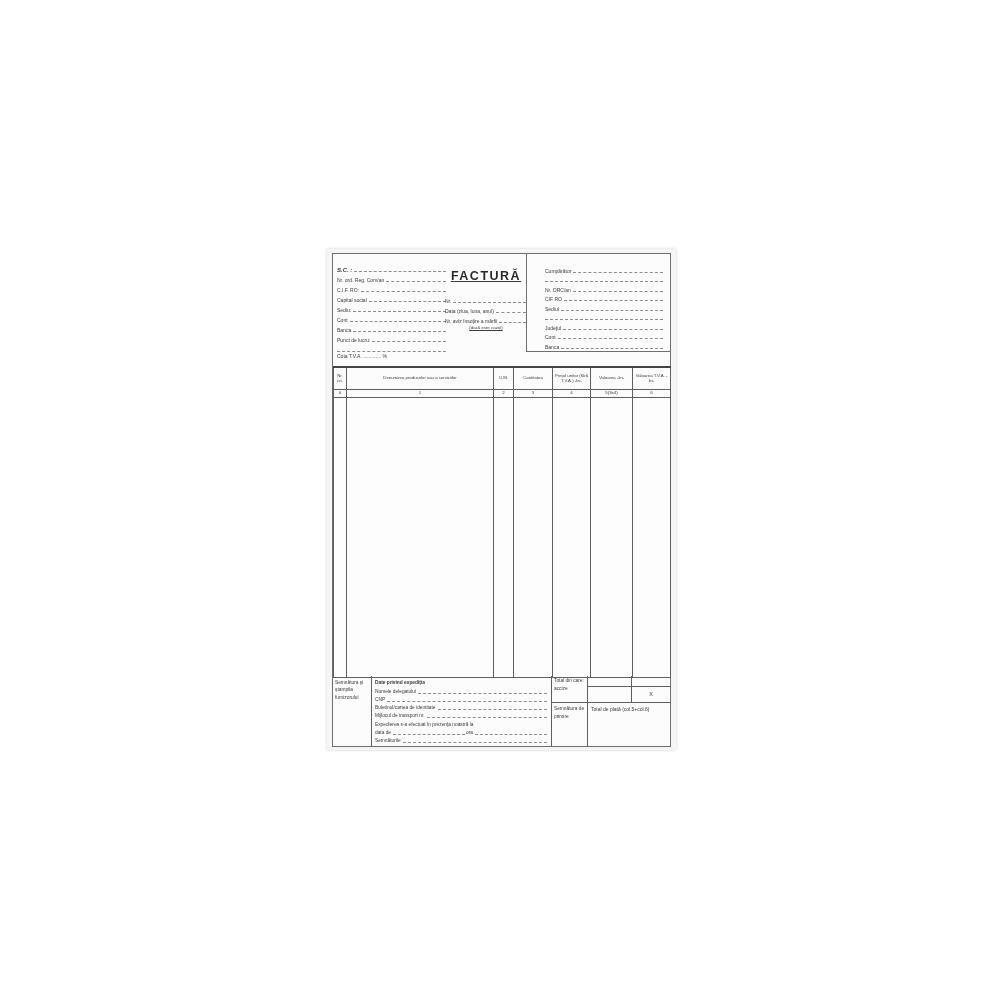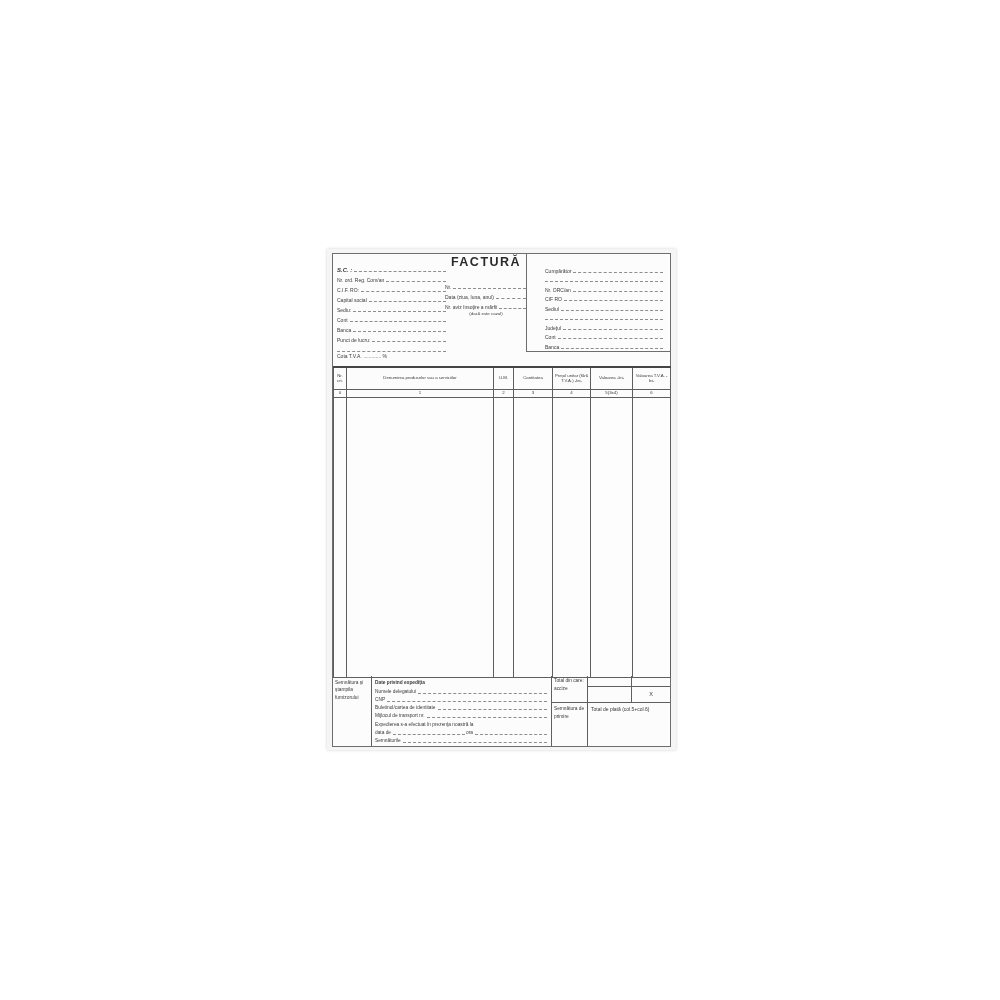--- a/index.html
+++ b/index.html
@@ -14,21 +14,21 @@
   .row { display:flex; align-items:flex-end; height:10px; font-size:5px; line-height:6px;
          white-space:nowrap; overflow:hidden; }
   .leader { flex:1; border-bottom:1px dashed #8d8d8d; margin:0 1px 1px 2px; min-width:4px; }
 
   
   .top { position:absolute; left:0; top:0; width:337px; height:112px; }
   .supplier { position:absolute; left:4px; top:6px; width:110px; }
   .sc-row { height:13px; font-size:6px; font-style:italic; font-weight:bold; }
   .vat-row { position:absolute; left:4px; top:99px; font-size:5px; }
 
-  .center-block { position:absolute; left:112px; top:1px; width:82px; }
+  .center-block { position:absolute; left:112px; top:15px; width:82px;text-decoration:underline; }
   .f-title { text-align:center; font-size:12.5px; font-weight:bold; letter-spacing:1.5px;
              color:#2a2a2a; margin-bottom:11px; }
   .note { text-align:center; font-size:4.4px; height:8px; line-height:8px; }
 
   .buyer { position:absolute; left:193px; top:0; width:144px; height:98px;
            border-left:1px solid #6e6e6e; border-bottom:1px solid #6e6e6e;
            box-sizing:border-box; padding:10px 6px 0 18px; }
   .buyer .row { height:9.5px; }
 
   

